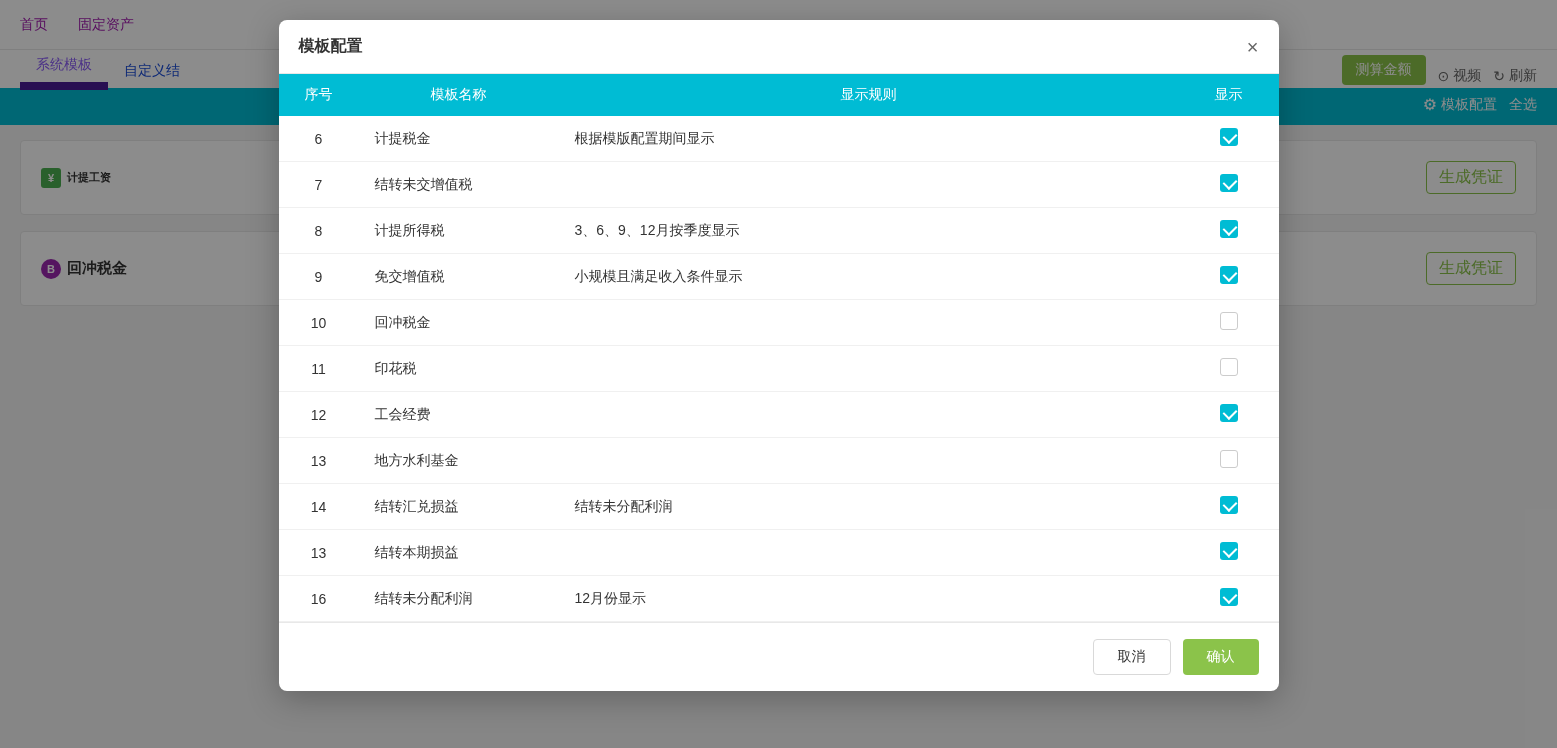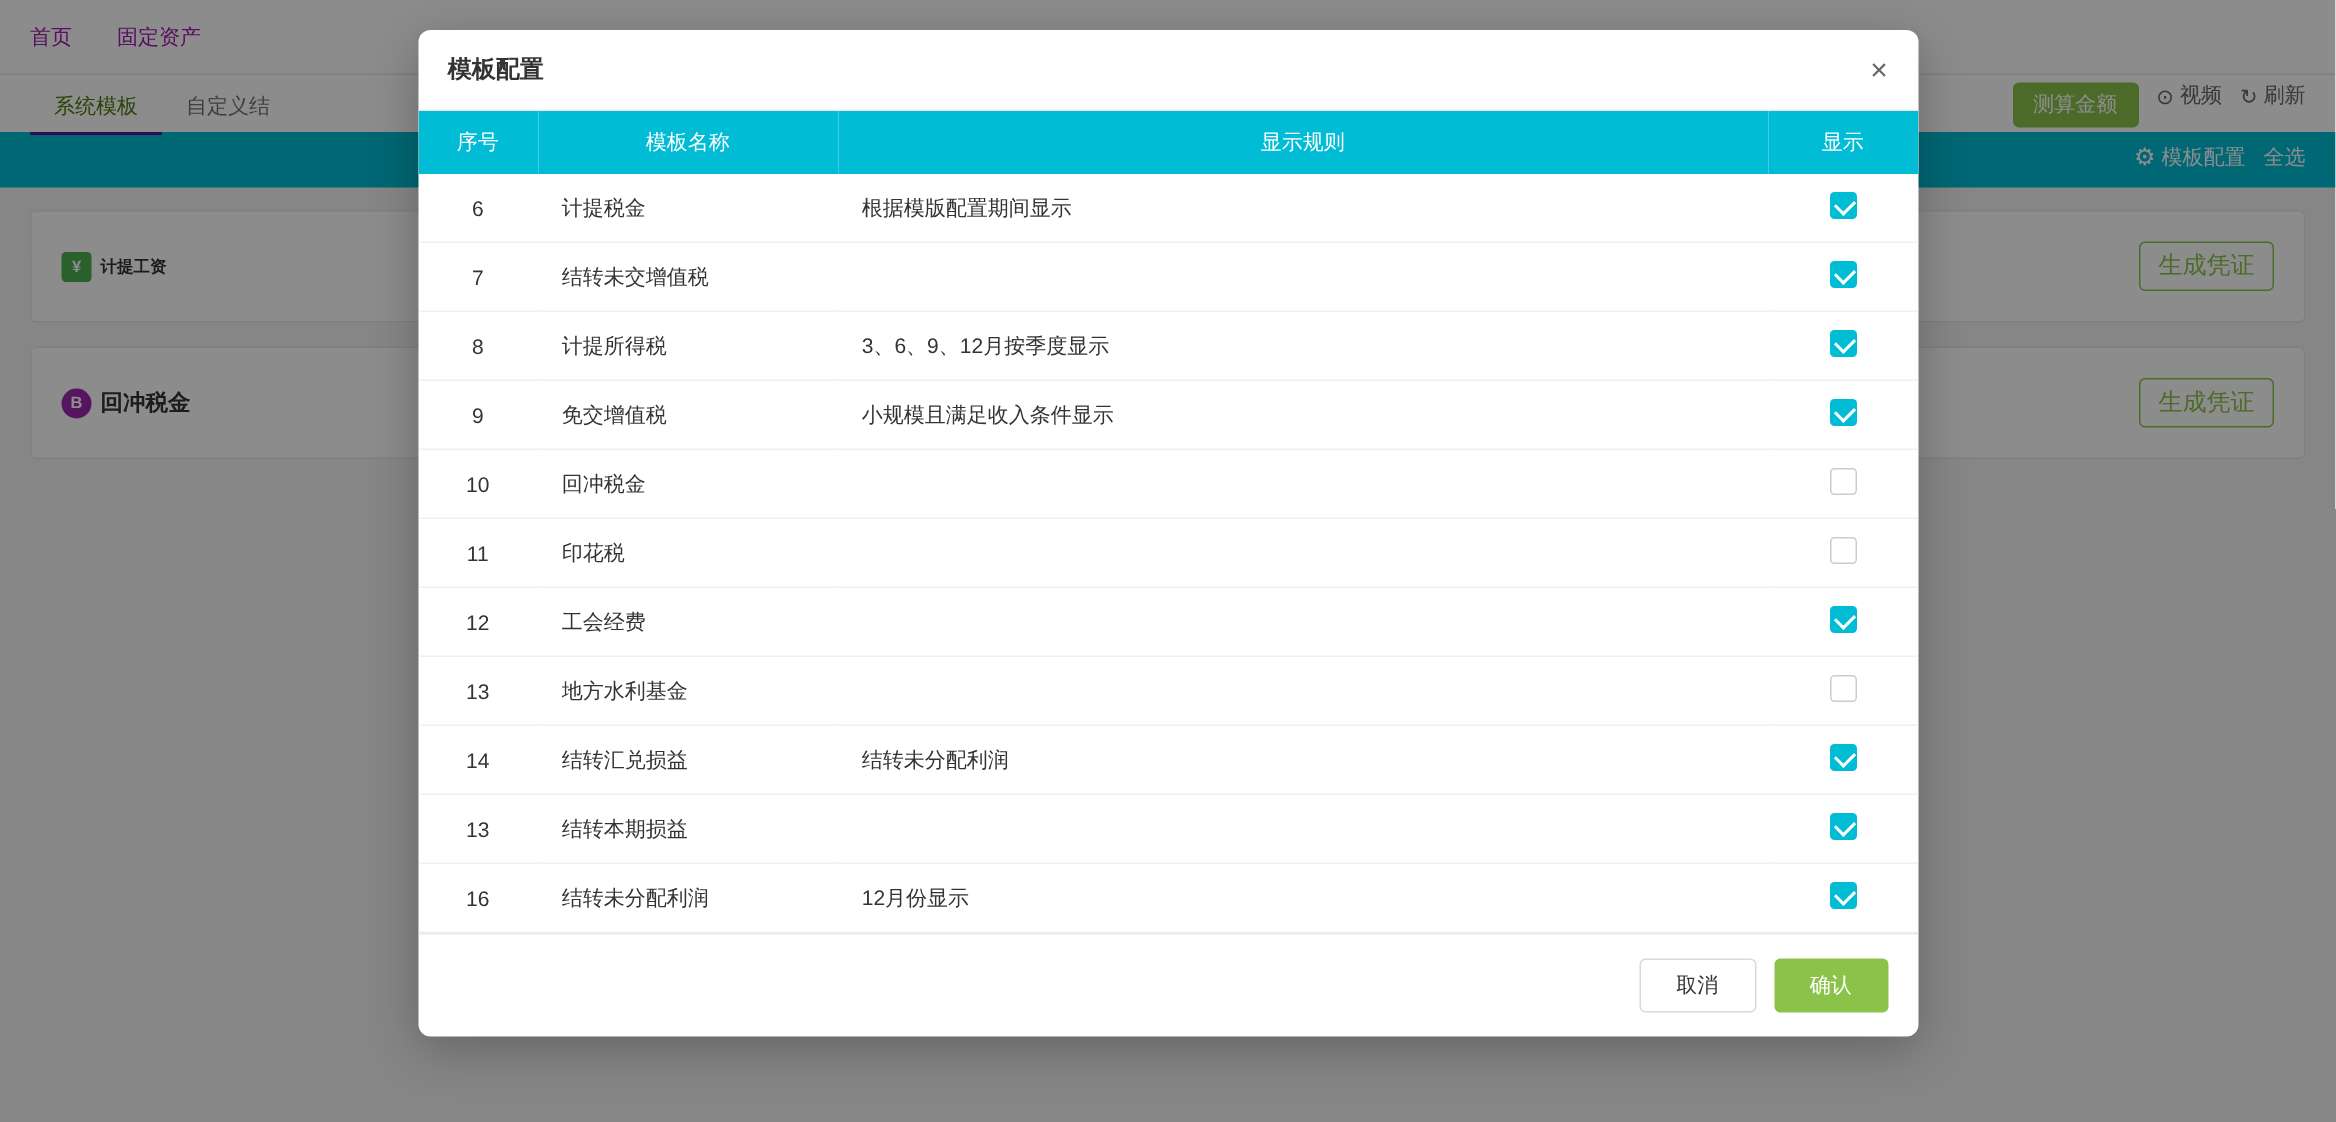--- a/index.html
+++ b/index.html
@@ -49,37 +49,37 @@
       display: flex;
       align-items: flex-end;
       padding: 0 20px;
       gap: 0;
       border-bottom: 2px solid #00bcd4;
       z-index: 1;
     }
     .tab-item {
       padding: 8px 16px;
       font-size: 14px;
-      color: #737373;
+      color: #1d4ed8;
       cursor: pointer;
       border-bottom: 2px solid transparent;
       margin-bottom: -2px;
     }
     .tab-item.active {
-      color: #4d7c0f;
-      border-bottom: 2px solid #4c1d95;
+      color: #8b5cf6;
+      border-bottom: 8px solid #4c1d95;
     }
 
     
     .right-toolbar {
       position: absolute;
       top: 55px;
       right: 20px;
       display: flex;
-      align-items: flex-start;
+      align-items: flex-end;
       gap: 12px;
       z-index: 1;
     }
     .btn-calc {
       background: #8bc34a;
       color: #fff;
       border: none;
       padding: 6px 14px;
       border-radius: 4px;
       cursor: pointer;

